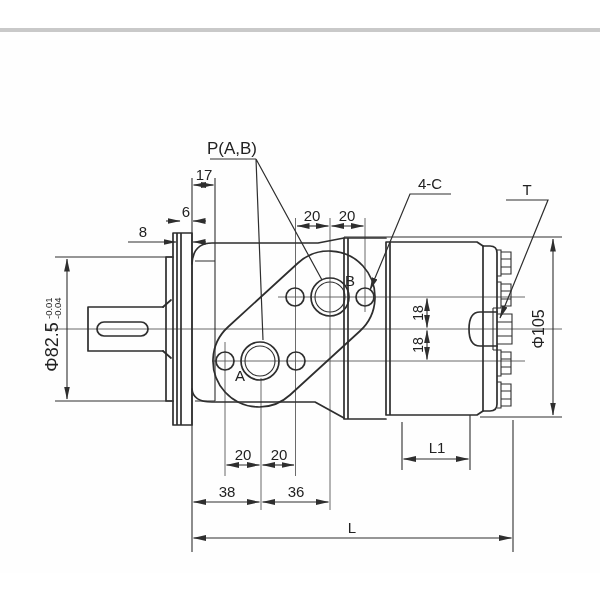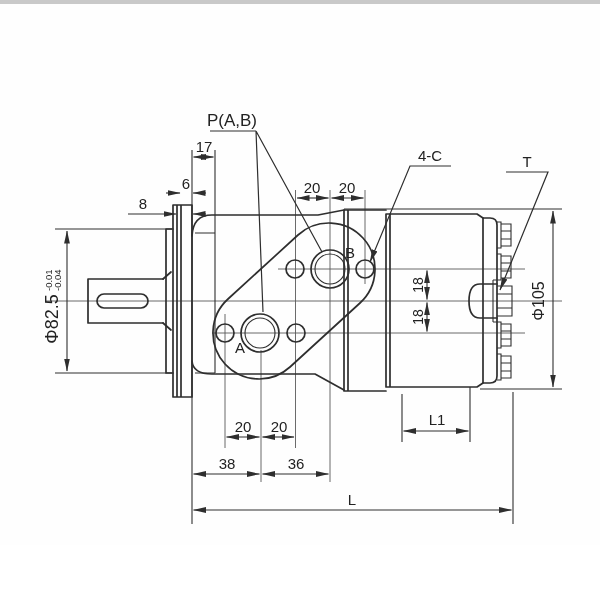--- a/index.html
+++ b/index.html
@@ -1,17 +1,17 @@
 <!DOCTYPE html>
 <html><head>
 <meta charset="utf-8">
 <style>
   html,body{margin:0;padding:0;background:#ffffff;}
   .stage{position:relative;width:600px;height:545px;background:#fefefe;overflow:hidden;
-         font-family:"Liberation Sans", sans-serif;}
+         font-family:"Liberation Sans", sans-serif;margin-top:28px;}
   svg{display:block;}
   .outline{stroke:#2e2e2e;stroke-width:1.7;fill:none;stroke-linecap:round;stroke-linejoin:round;}
   .thin{stroke:#2e2e2e;stroke-width:1.1;fill:none;}
   .center{stroke:#5a5a5a;stroke-width:0.9;fill:none;}
   .dim{stroke:#2e2e2e;stroke-width:1.1;fill:none;}
   .lead{stroke:#2e2e2e;stroke-width:1.2;fill:none;}
   text{fill:#222222;font-family:"Liberation Sans", sans-serif;}
   .t15{font-size:15px;}
   .t17{font-size:17px;}
   .t18{font-size:18px;}

